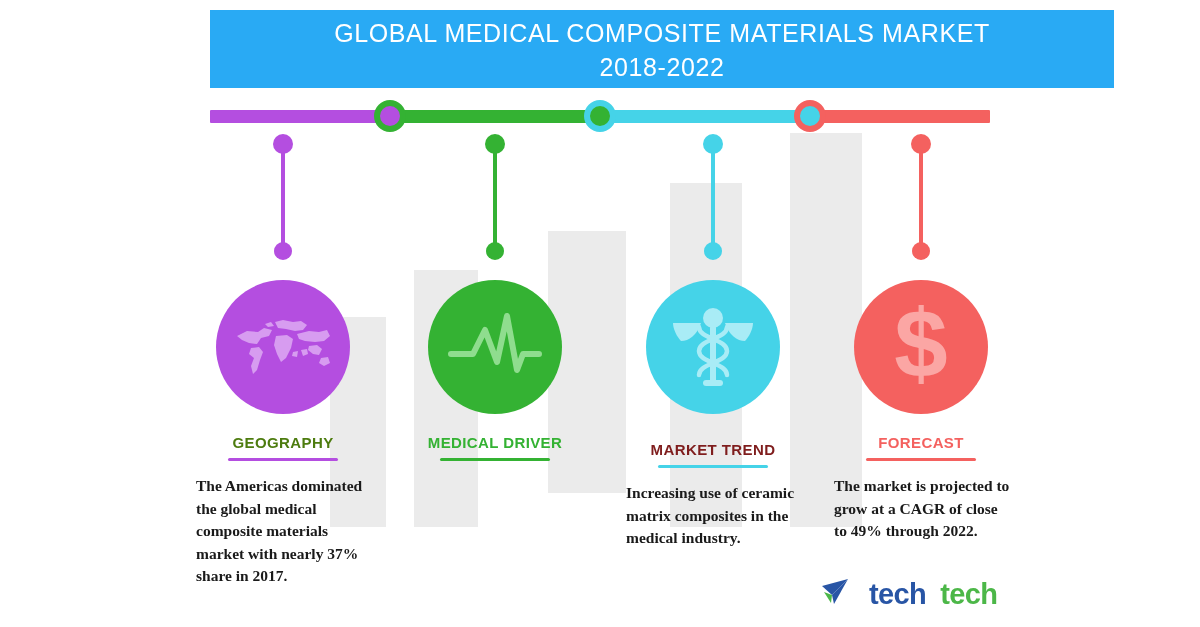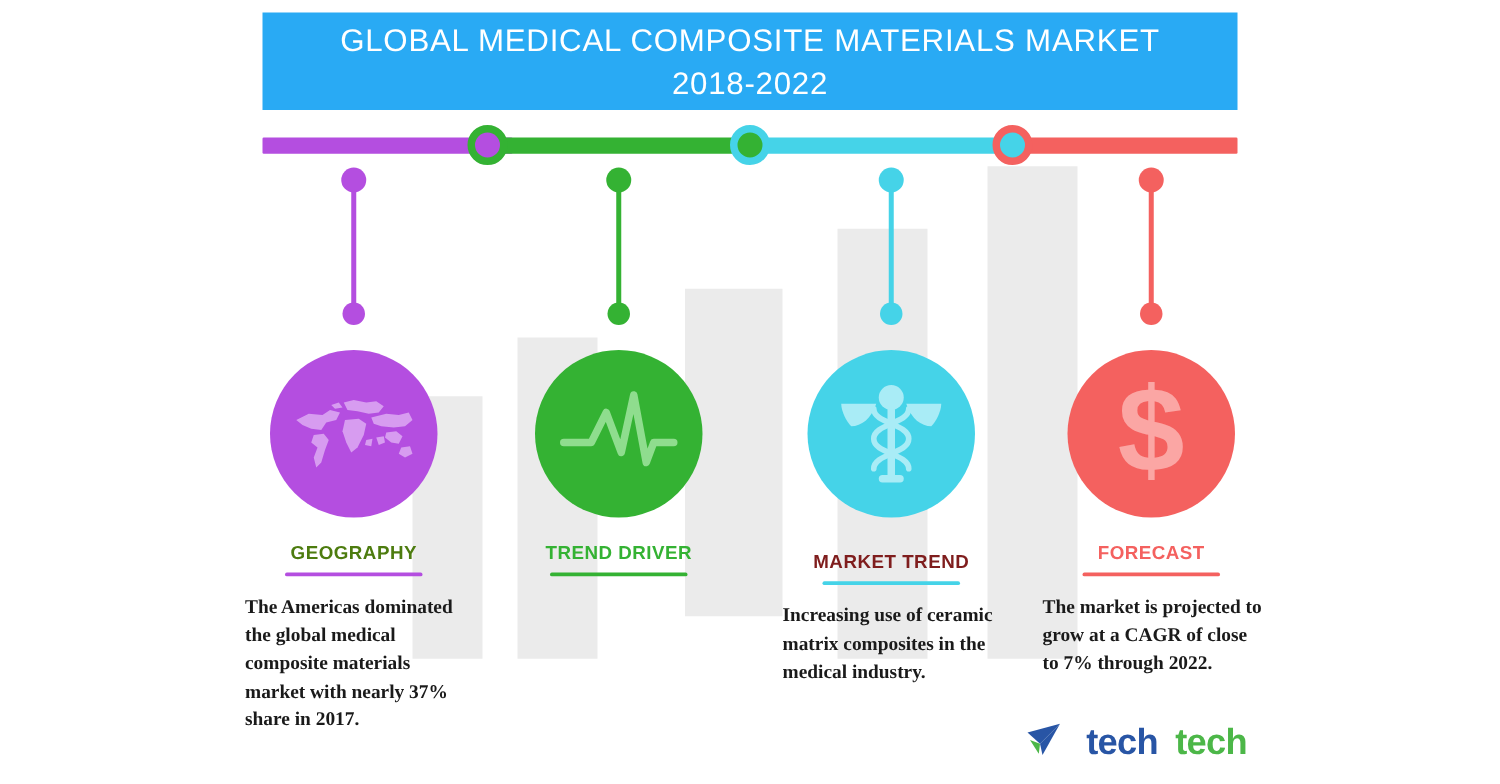--- a/index.html
+++ b/index.html
@@ -34,21 +34,21 @@
   .bg-bar {
     position: absolute;
     background: #ebebeb;
   }
 
   
   .header {
     position: absolute;
     left: 210px;
     top: 10px;
-    width: 780px;
+    width: 904px;
     height: 78px;
     background: #29aaf4;
     z-index: 3;
     display: flex;
     flex-direction: column;
     align-items: center;
     justify-content: center;
     box-sizing: border-box;
     padding-top: 2px;
   }
@@ -249,21 +249,21 @@
       <div class="stem-line" style="background:#34b233;"></div>
       <div class="stem-dot-bot" style="background:#34b233;"></div>
     </div>
     <div class="bubble" style="background:#34b233;">
       <span>
         <svg width="96" height="74" viewBox="0 0 96 74">
           <polyline points="4,44 26,44 38,20 50,52 60,6 70,60 76,44 92,44" fill="none" stroke="#8fdd8e" stroke-width="6" stroke-linecap="round" stroke-linejoin="round"></polyline>
         </svg>
       </span>
     </div>
-    <div class="col-heading" style="color:#34b233;">TREND DRIVER</div>
+    <div class="col-heading" style="color:#34b233;">MEDICAL DRIVER</div>
     <div class="col-rule" style="background:#34b233;"></div>
   </div>
 
   <div class="col" style="left:620px;">
     <div class="stem">
       <div class="stem-dot-top" style="background:#45d3e8;"></div>
       <div class="stem-line" style="background:#45d3e8;"></div>
       <div class="stem-dot-bot" style="background:#45d3e8;"></div>
     </div>
     <div class="bubble" style="background:#45d3e8;">
@@ -296,21 +296,21 @@
     </div>
     <div class="bubble" style="background:#f4615f;">
       <span>
         <svg width="74" height="96" viewBox="0 0 74 96">
           <text x="37" y="78" text-anchor="middle" font-family="Liberation Sans, sans-serif" font-size="96" font-weight="bold" fill="#fba6a4">$</text>
         </svg>
       </span>
     </div>
     <div class="col-heading" style="color:#f4615f;">FORECAST</div>
     <div class="col-rule" style="background:#f4615f;"></div>
-    <div class="col-body">The market is projected to grow at a CAGR of close to 7% through 2022.</div>
+    <div class="col-body">The market is projected to grow at a CAGR of close to 49% through 2022.</div>
   </div>
 
   <div class="logo">
     <span>
       <svg width="30" height="28" viewBox="0 0 30 28">
         <path d="M2 8 L28 1 L12 17 Z" fill="#2855a5"></path>
         <path d="M12 17 L28 1 L14 26 Z" fill="#2855a5"></path>
         <path d="M4 14 L12 17 L11 25 Z" fill="#4cb748"></path>
       </svg>
     </span>

